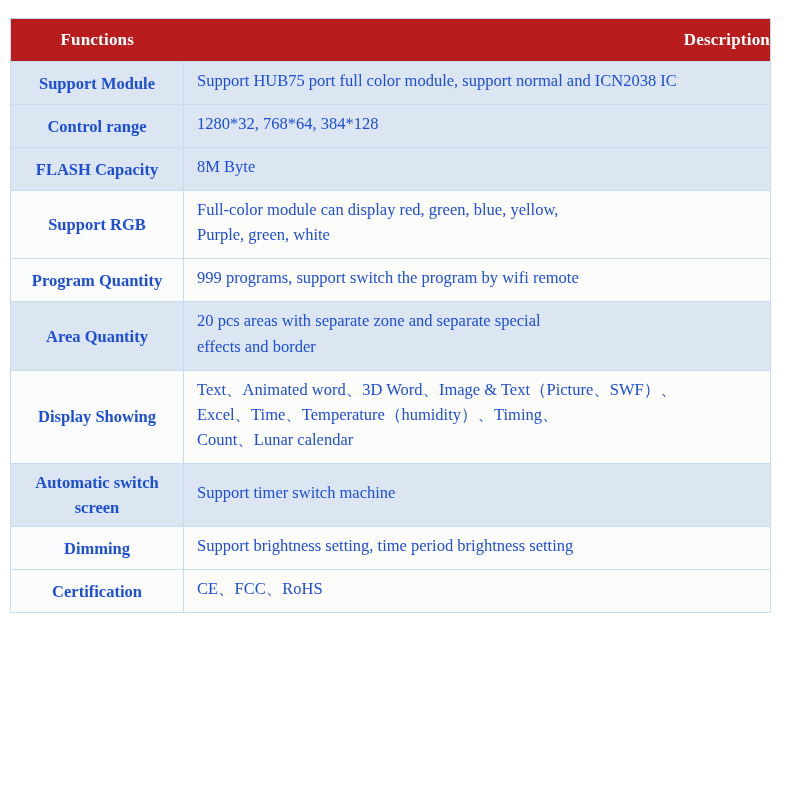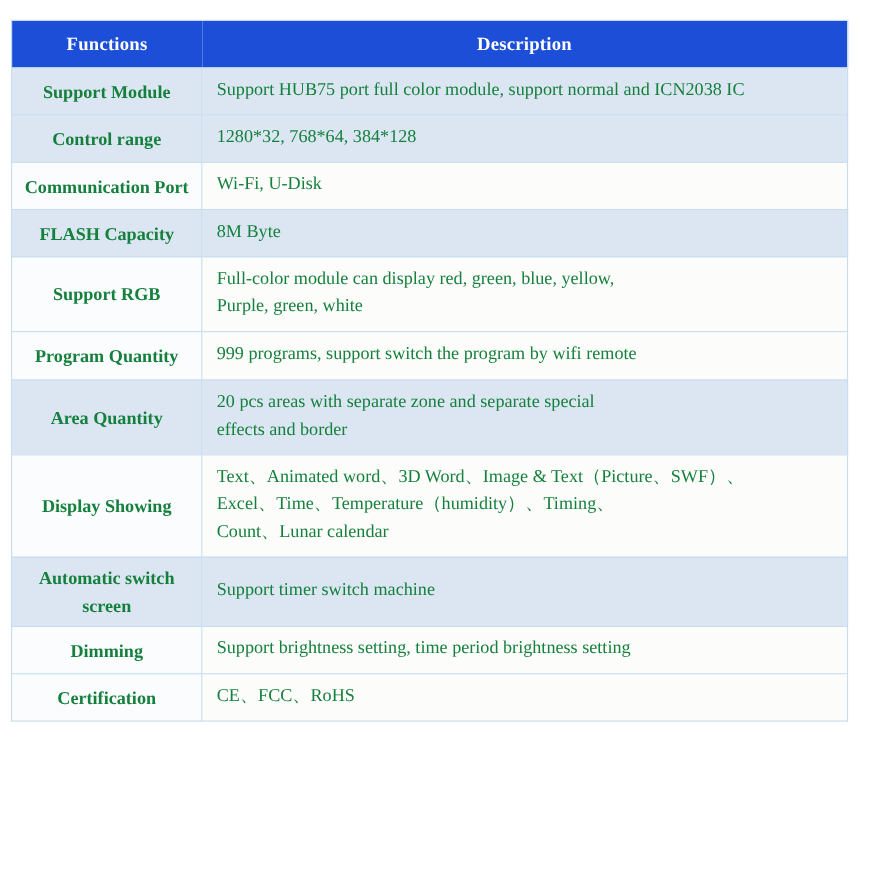--- a/index.html
+++ b/index.html
@@ -27,45 +27,45 @@
     table-layout: fixed;
     width: 760px;
     border: 1px solid #c3d7ea;
   }
 
   table.spec-table col.c1 { width: 173px; }
   table.spec-table col.c2 { width: 587px; }
 
   
   thead tr.header-row th {
-    background: #1d4ed8;
+    background: #b91c1c;
     color: #ffffff;
     font-weight: bold;
     font-size: 17px;
     height: 42px;
     padding: 0 0;
     border: none;
     vertical-align: middle;
     letter-spacing: 0.2px;
   }
   th.th-functions {
     text-align: center;
     border-right: 1px solid #8fbbe0;
   }
   th.th-description {
-    text-align: center;
+    text-align: right;
     padding-left: 13px;
   }
 
   
   tbody td {
     border: 1px solid #c7dcef;
     vertical-align: middle;
     font-size: 16.5px;
-    color: #15803d;
+    color: #1d4ed8;
     line-height: 1.52;
   }
 
   td.fn-cell {
     text-align: center;
     font-weight: bold;
     padding: 6px 4px;
     font-size: 16.5px;
   }
 
@@ -100,24 +100,20 @@
     </thead>
     <tbody id="table-body">
         <tr class="tint-blue">
           <td class="fn-cell">Support Module</td>
           <td class="desc-cell">Support HUB75 port full color module, support normal and ICN2038 IC</td>
         </tr>
         <tr class="tint-blue">
           <td class="fn-cell">Control range</td>
           <td class="desc-cell">1280*32, 768*64, 384*128</td>
         </tr>
-        <tr class="tint-pale">
-          <td class="fn-cell">Communication Port</td>
-          <td class="desc-cell">Wi-Fi, U-Disk</td>
-        </tr>
         <tr class="tint-blue">
           <td class="fn-cell">FLASH Capacity</td>
           <td class="desc-cell">8M Byte</td>
         </tr>
         <tr class="tint-pale">
           <td class="fn-cell">Support RGB</td>
           <td class="desc-cell">Full-color module can display red, green, blue, yellow,
 Purple, green, white</td>
         </tr>
         <tr class="tint-pale">

